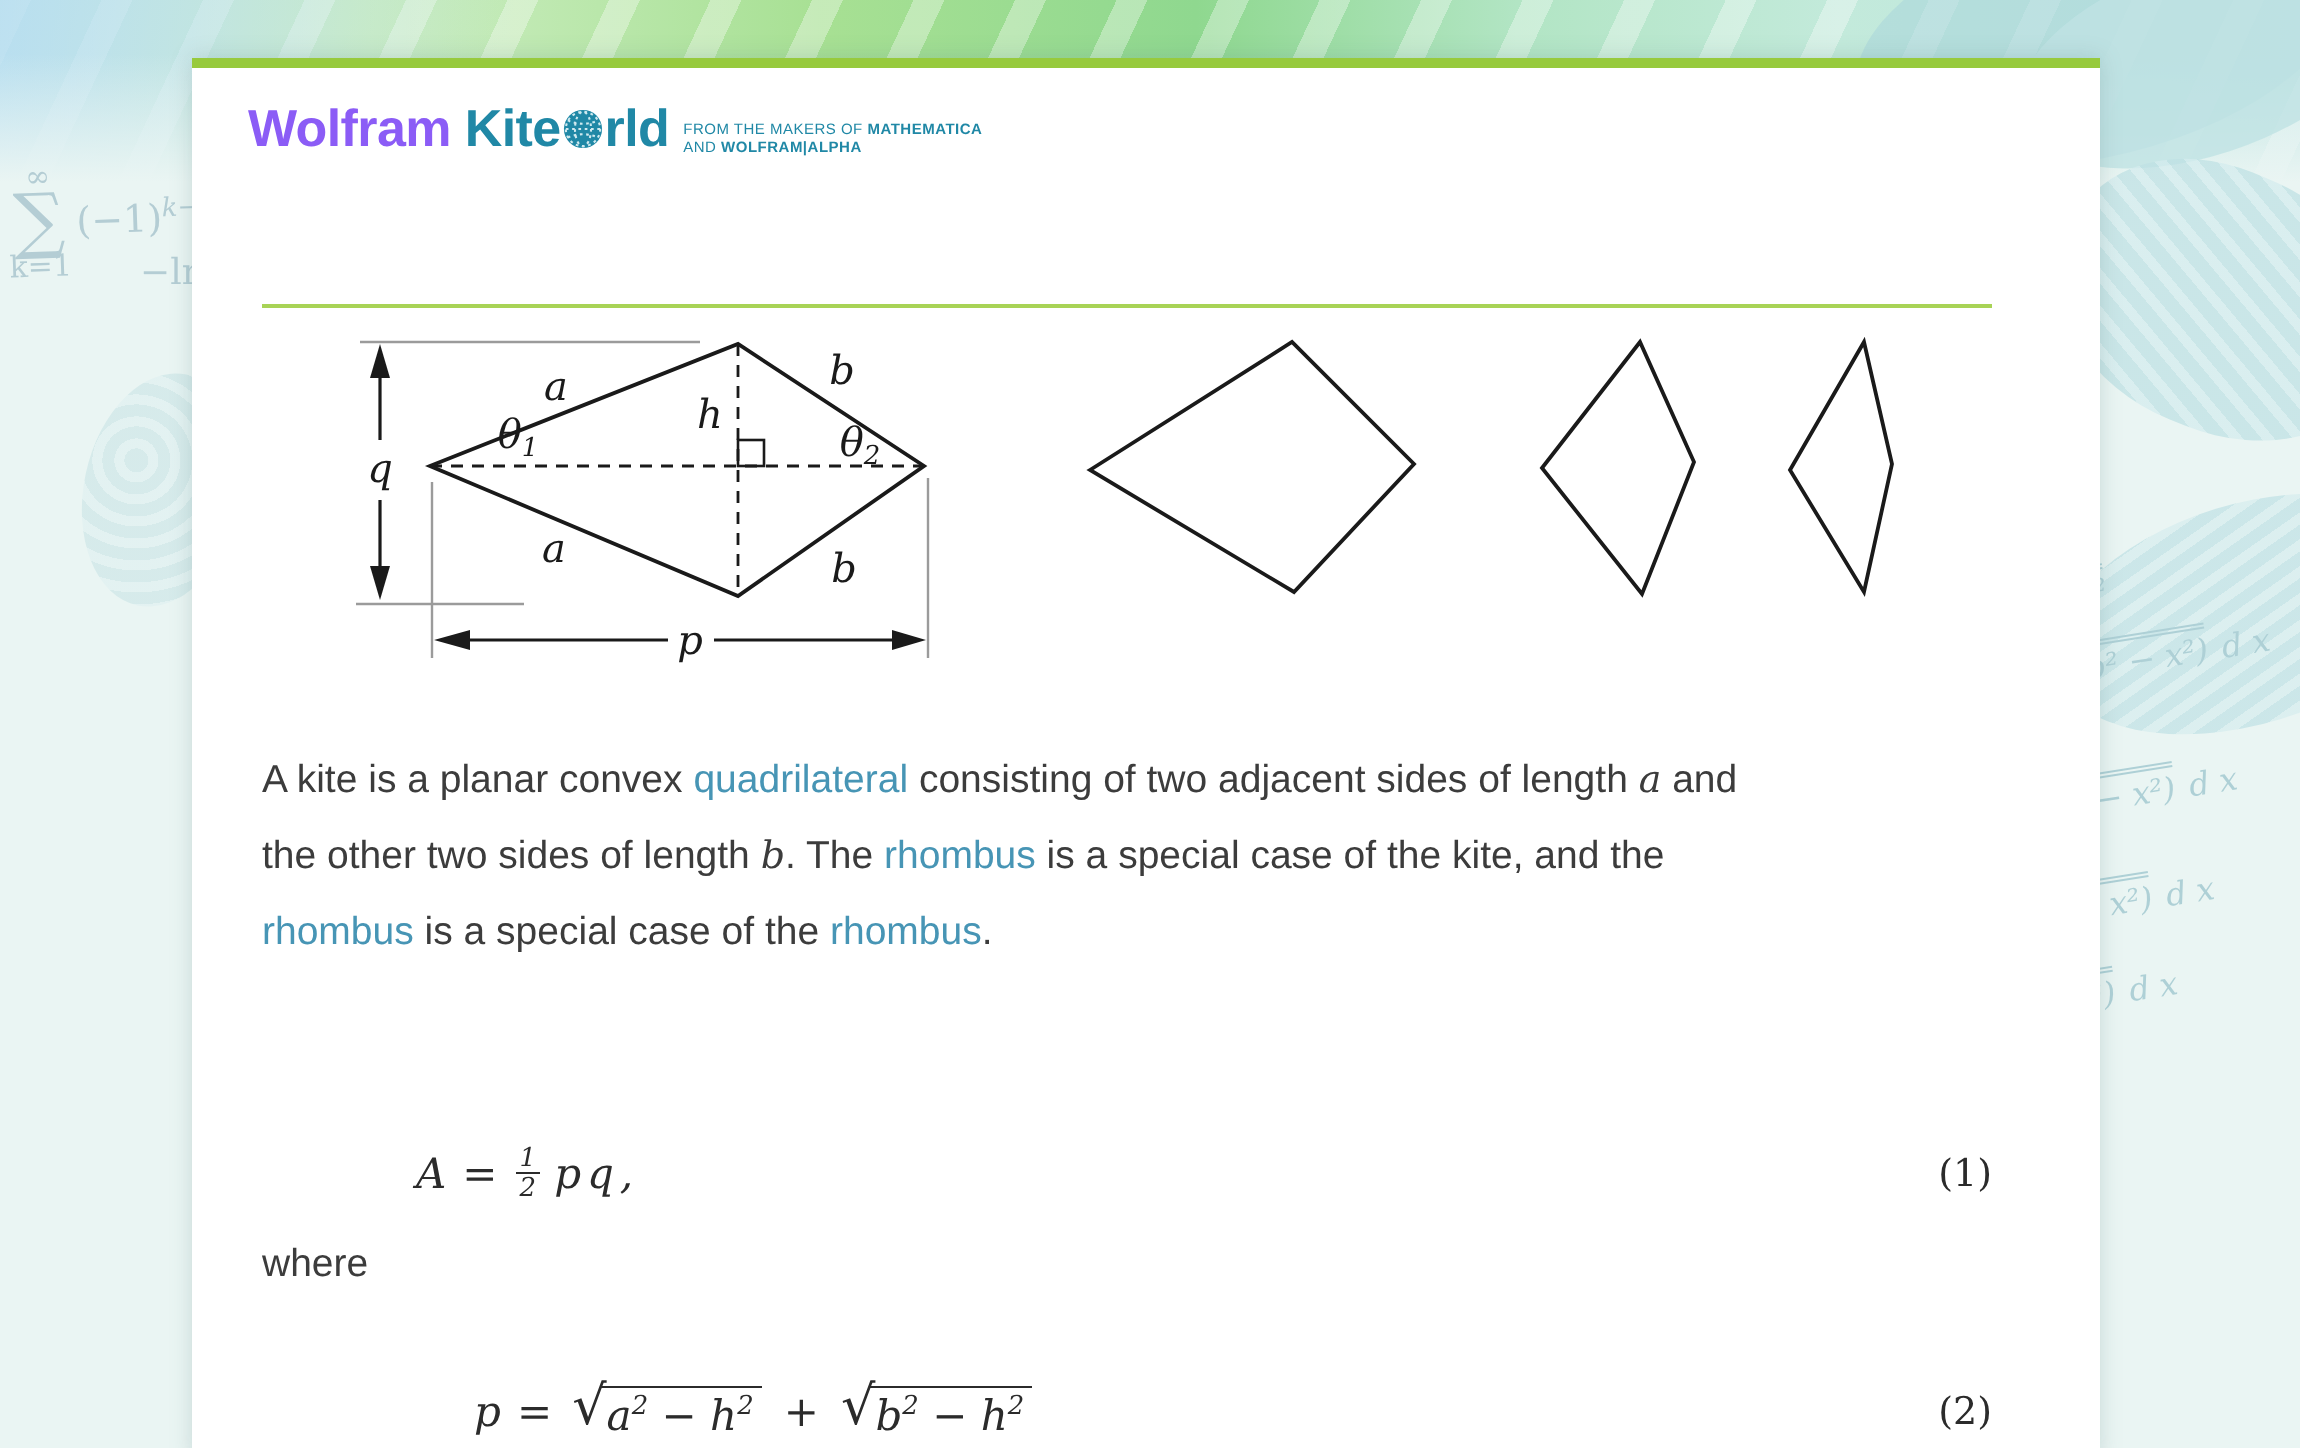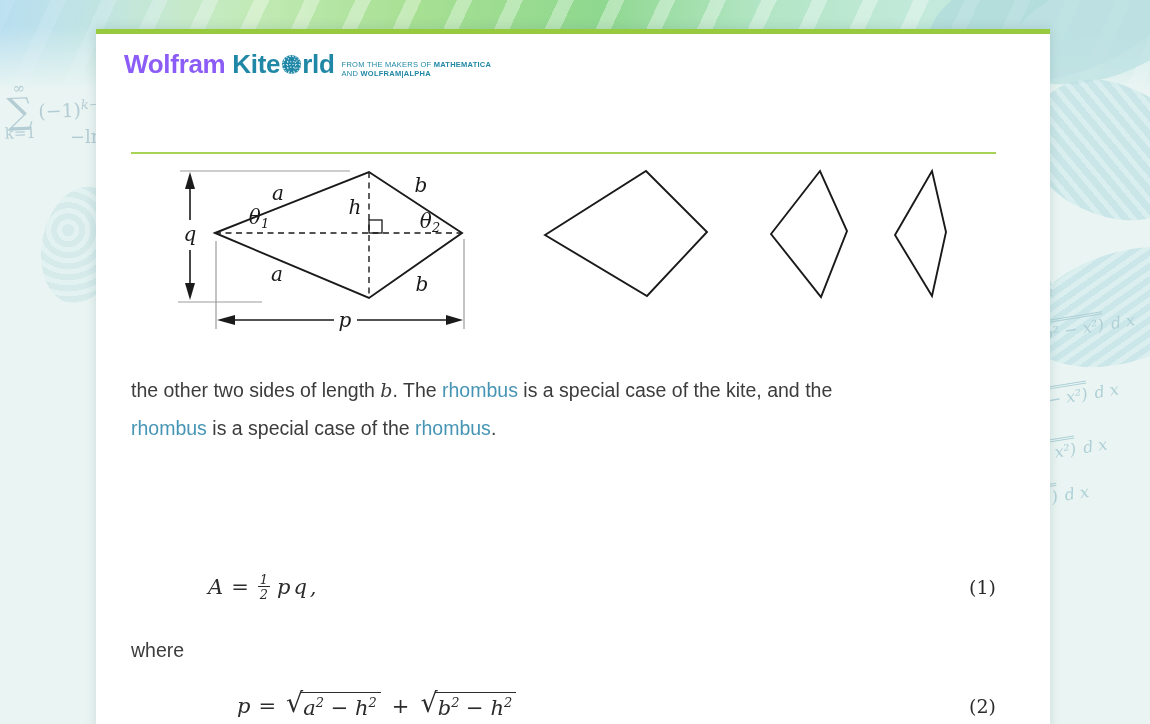--- a/index.html
+++ b/index.html
@@ -67,21 +67,21 @@
   .tagline b{font-weight:700;margin-top:24px;}
   
   .page-title{position:absolute;left:33px;top:48px;font-size:46px;font-weight:500;color:#4181a1;letter-spacing:-.5px;}
   .rule{position:absolute;left:35px;top:118px;width:865px;height:2px;background:#a8d356;}
   
   .figure{position:absolute;left:49px;top:128px;}
   
   .para{position:absolute;left:35px;width:872px;color:#3c3c3c;font-size:19.5px;line-height:38px;}
   .p1{top:337px;}
   .p2{top:472px;}
-  .where{top:597px;}
+  .where{top:579px;}
   .tlink{color:#4795b5;text-decoration:none;cursor:pointer;}
   .mvar{font-family:"DejaVu Serif", serif;font-style:italic;font-size:19px;}
   
   .eqrow{position:absolute;left:35px;width:865px;display:flex;align-items:center;
     font-family:"DejaVu Serif", serif;font-style:italic;font-size:21px;color:#2b2b2b;}
   .eq1{top:530px;height:46px;}
   .eq2{top:646px;height:52px;}
   .eq-indent1{margin-left:77px;}
   .eq-indent2{margin-left:106px;}
   .eqnum{margin-left:auto;font-style:normal;font-size:19px;color:#2b2b2b;}
@@ -196,20 +196,21 @@
 
       <g fill="none" stroke="#1a1a1a" stroke-width="1.9">
         <polygon points="400,73 501,9 562,70 502,134"></polygon>
         <polygon points="626,72 675,9 702,69 676,135"></polygon>
         <polygon points="750,73 787,9 801,70 787,134"></polygon>
       </g>
     </svg>
   </div>
 
   <div class="para p1">
+    <div><span>A kite is a planar convex </span><a class="tlink">quadrilateral</a><span> consisting of two adjacent sides of length </span><span class="mvar">a</span><span> and</span></div>
     <div><span>the other two sides of length </span><span class="mvar">b</span><span>. The </span><a class="tlink">rhombus</a><span> is a special case of the kite, and the</span></div>
     <div><a class="tlink">rhombus</a><span> is a special case of the </span><a class="tlink">rhombus</a><span>.</span></div>
   </div>
 
 
   <div class="eqrow eq1">
     <span class="eq-indent1">A</span>
     <span class="rel">=</span>
     <span class="frac">
       <span class="num">1</span>

